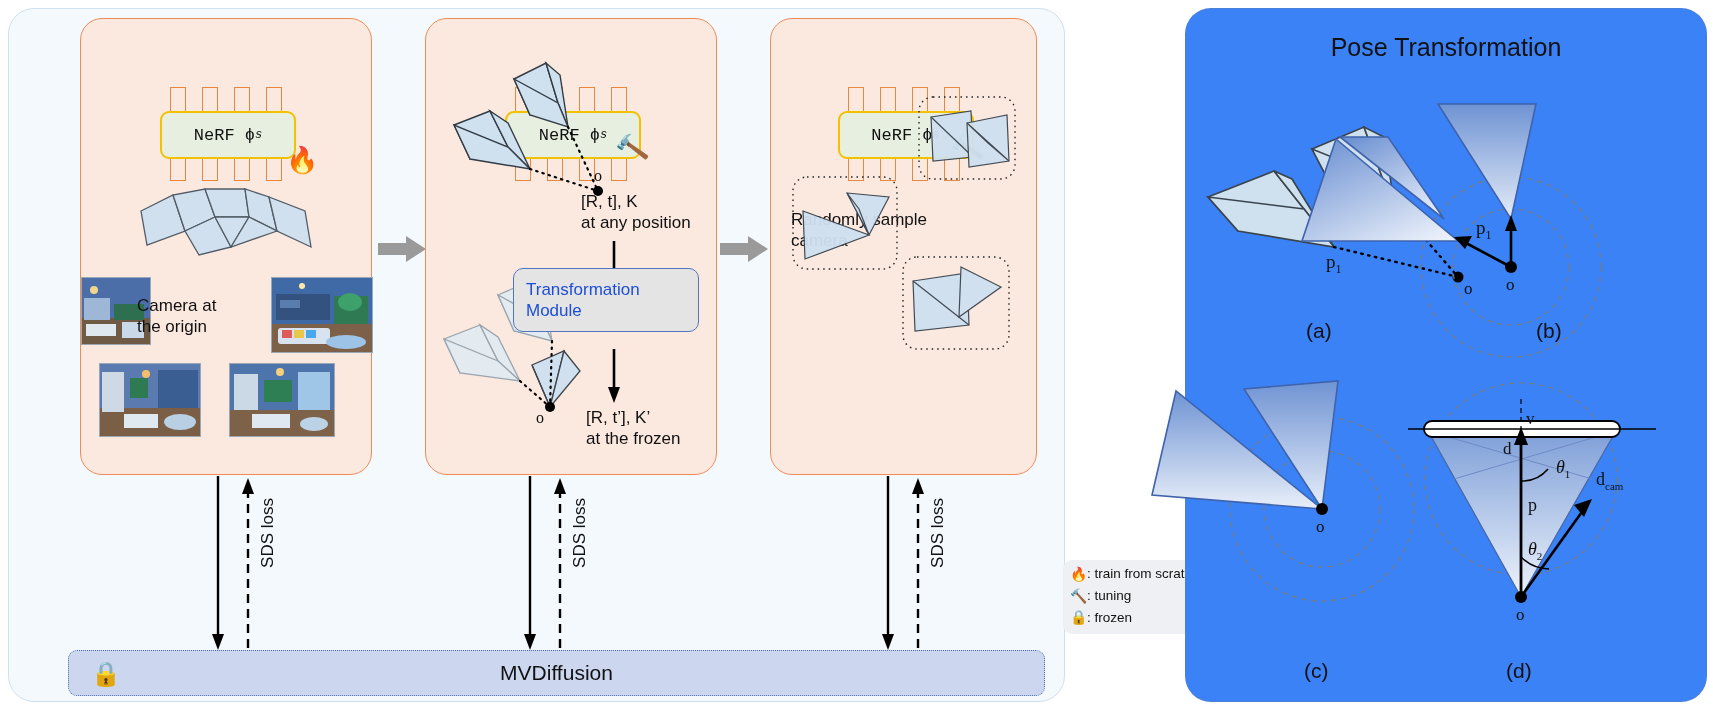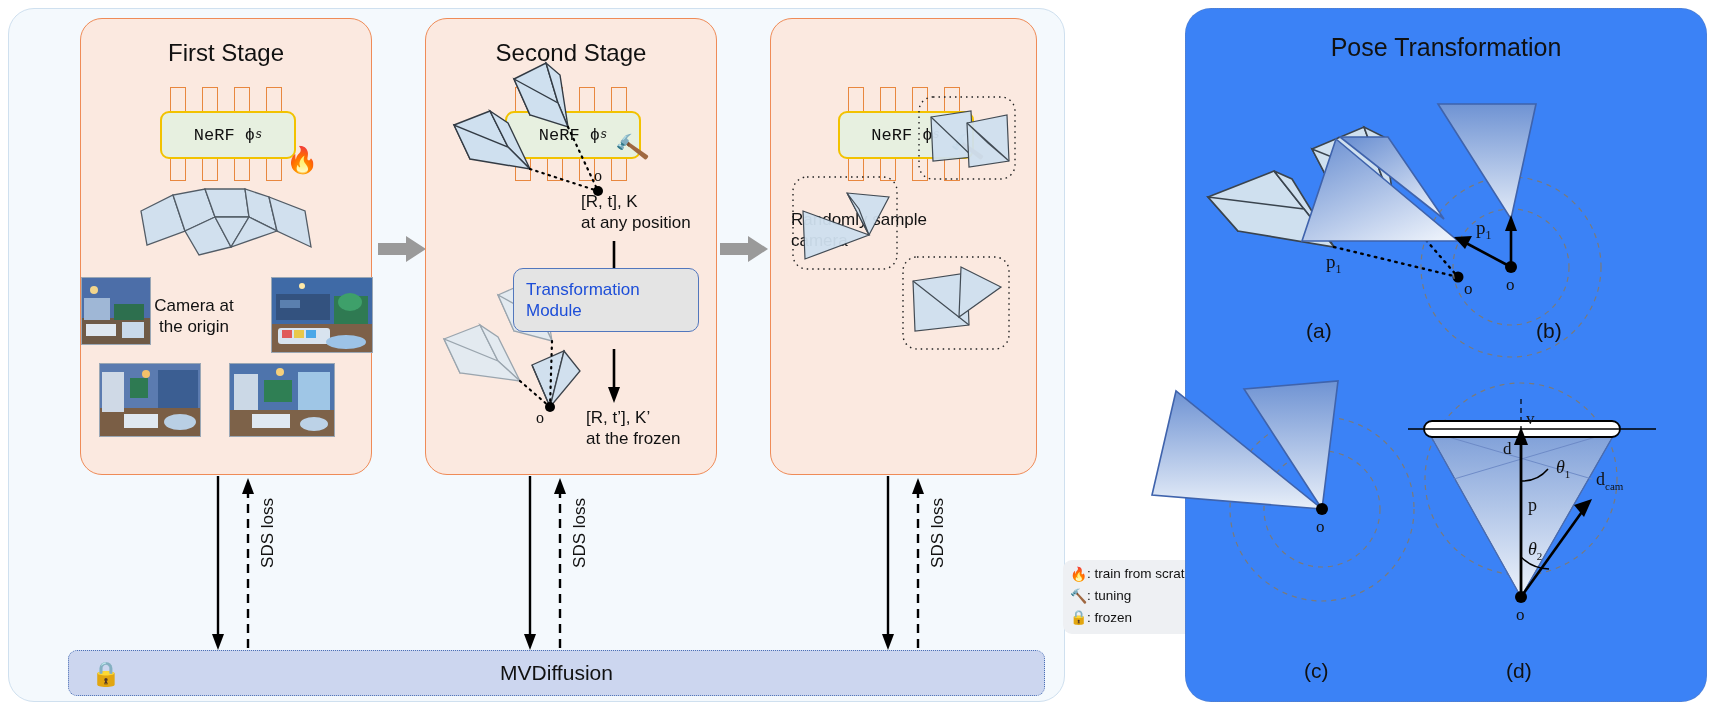--- a/index.html
+++ b/index.html
@@ -94,21 +94,20 @@
   .nolayout{pointer-events:none;}
 </style>
 </head>
 <body>
 
 <div id="root">
 
   <div class="left-panel"></div>
 
   <div class="stage" id="stage1">
-    <div class="stage-title">First Stage</div>
 
     <div class="nerf-wrap">
       <div class="nerf-bars">
         <div class="nerf-bar" style="left:24px"></div>
         <div class="nerf-bar" style="left:56px"></div>
         <div class="nerf-bar" style="left:88px"></div>
         <div class="nerf-bar" style="left:120px"></div>
       </div>
       <div class="nerf-box">
         <span>NeRF ϕ</span>
@@ -150,21 +149,21 @@
         <rect x="62" y="18" width="34" height="28" fill="#2f7a52"></rect>
         <ellipse cx="78" cy="24" rx="12" ry="9" fill="#3ea06a"></ellipse>
         <rect x="6" y="50" width="52" height="16" rx="3" fill="#d8e3ef"></rect>
         <rect x="10" y="52" width="10" height="8" fill="#e05a5a"></rect>
         <rect x="22" y="52" width="10" height="8" fill="#e8c84a"></rect>
         <rect x="34" y="52" width="10" height="8" fill="#4aa7e8"></rect>
         <ellipse cx="74" cy="64" rx="20" ry="7" fill="#9dc3e6"></ellipse>
         <circle cx="30" cy="8" r="3" fill="#ffe9a8"></circle>
       </svg>
     </div>
-    <div class="txt" style="left:48px;top:276px;width:130px;text-align:center">
+    <div class="txt" style="left:56px;top:276px;width:130px;text-align:left">
       <div>Camera at</div>
       <div>the origin</div>
     </div>
     <div class="thumb" style="left:18px;top:344px;width:100px;height:72px">
       <svg class="room" viewBox="0 0 100 72" preserveAspectRatio="none">
         <rect width="100" height="72" fill="#5b7bb0"></rect>
         <rect y="44" width="100" height="28" fill="#7a5e45"></rect>
         <rect x="2" y="8" width="22" height="40" fill="#cfd9e6"></rect>
         <rect x="30" y="14" width="18" height="20" fill="#2e7a52"></rect>
         <rect x="58" y="6" width="40" height="38" fill="#3b5e92"></rect>
@@ -185,21 +184,20 @@
         <ellipse cx="84" cy="60" rx="14" ry="7" fill="#bcd2e7"></ellipse>
       </svg>
     </div>
   </div>
 
   <svg class="bigarrow" style="left:378px;">
     <polygon points="0,7 28,7 28,0 48,13 28,26 28,19 0,19" fill="#9a9a9a"></polygon>
   </svg>
 
   <div class="stage" id="stage2">
-    <div class="stage-title">Second Stage</div>
 
     <div class="nerf-wrap">
       <div class="nerf-bars">
         <div class="nerf-bar" style="left:24px"></div>
         <div class="nerf-bar" style="left:56px"></div>
         <div class="nerf-bar" style="left:88px"></div>
         <div class="nerf-bar" style="left:120px"></div>
       </div>
       <div class="nerf-box">
         <span>NeRF ϕ</span>

